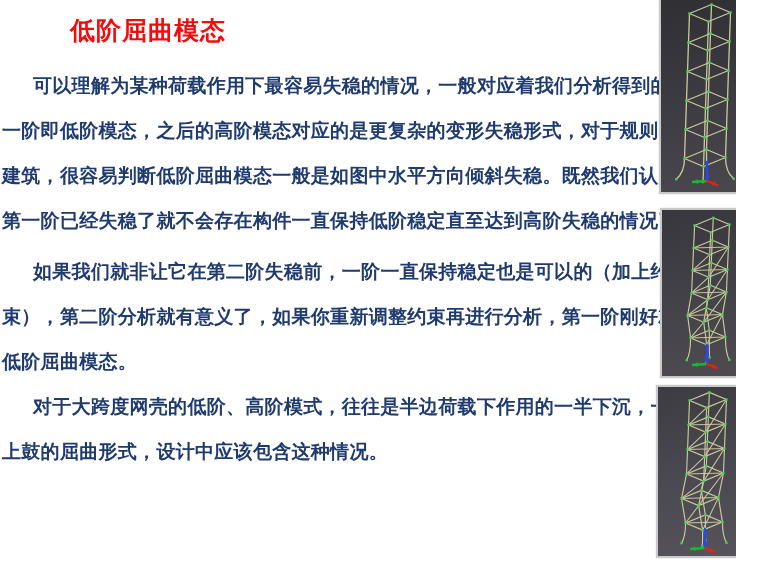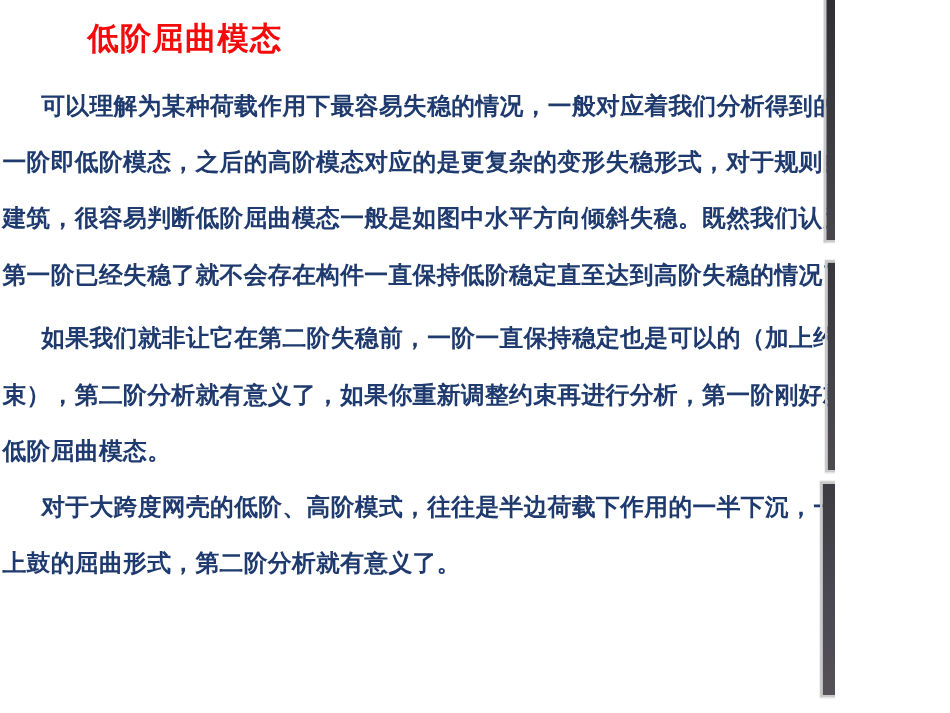--- a/index.html
+++ b/index.html
@@ -1,19 +1,19 @@
 <!DOCTYPE html>
 <html style="--title-color: #f40b0b; --body-color: #1e3a6e; --page-bg: #ffffff;"><head>
 <meta charset="utf-8">
 <style>
   * { margin:0; padding:0; box-sizing:border-box; }
   html,body { background:#ffffff; }
   .slide {
     position:relative;
-    width:668px; height:570px;
+    width:736px; height:570px;
     background:var(--page-bg,#ffffff);
     overflow:hidden;
     font-family:Liberation Serif, serif;
   }
   .title {
     position:absolute; left:70px; top:14px;
     font-size:25px; font-weight:bold;
     color:var(--title-color,#f40b0b);
     letter-spacing:1px;
     white-space:nowrap;
@@ -55,21 +55,21 @@
       <div class="line">建筑，很容易判断低阶屈曲模态一般是如图中水平方向倾斜失稳。既然我们认为</div>
       <div class="line">第一阶已经失稳了就不会存在构件一直保持低阶稳定直至达到高阶失稳的情况了。</div>
     </div>
     <div class="para para-2">
       <div class="line indent">如果我们就非让它在第二阶失稳前，一阶一直保持稳定也是可以的（加上约</div>
       <div class="line">束），第二阶分析就有意义了，如果你重新调整约束再进行分析，第一阶刚好就</div>
       <div class="line">低阶屈曲模态。</div>
     </div>
     <div class="para para-3">
       <div class="line indent">对于大跨度网壳的低阶、高阶模式，往往是半边荷载下作用的一半下沉，一般</div>
-      <div class="line">上鼓的屈曲形式，第二阶分析就有意义了。</div>
+      <div class="line">上鼓的屈曲形式，设计中应该包含这种情况。</div>
     </div>
   </div>
 
   <div class="photo" id="photo-1">
     <svg id="fig1" viewBox="0 0 86 192">
         <line x1="28.5" y1="13.5" x2="27.5" y2="42.5" stroke="#cbc99a" stroke-width="1.3" stroke-linecap="round"></line>
         <line x1="50.5" y1="4.5" x2="49.5" y2="33.5" stroke="#cbc99a" stroke-width="1.3" stroke-linecap="round"></line>
         <line x1="69.5" y1="12.5" x2="68.5" y2="41.5" stroke="#cbc99a" stroke-width="1.3" stroke-linecap="round"></line>
         <line x1="47.5" y1="21.5" x2="46.5" y2="50.5" stroke="#cbc99a" stroke-width="1.3" stroke-linecap="round"></line>
         <line x1="27.5" y1="42.5" x2="26.5" y2="71.5" stroke="#cbc99a" stroke-width="1.3" stroke-linecap="round"></line>

